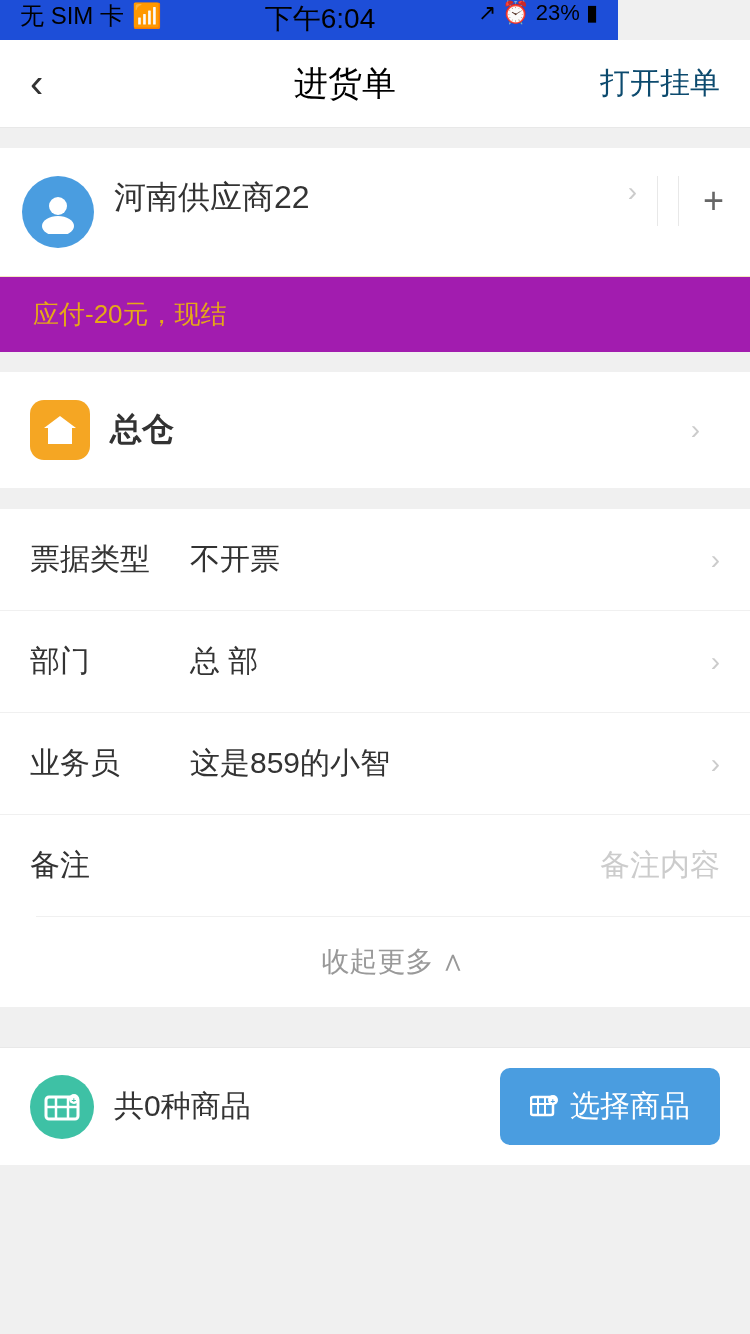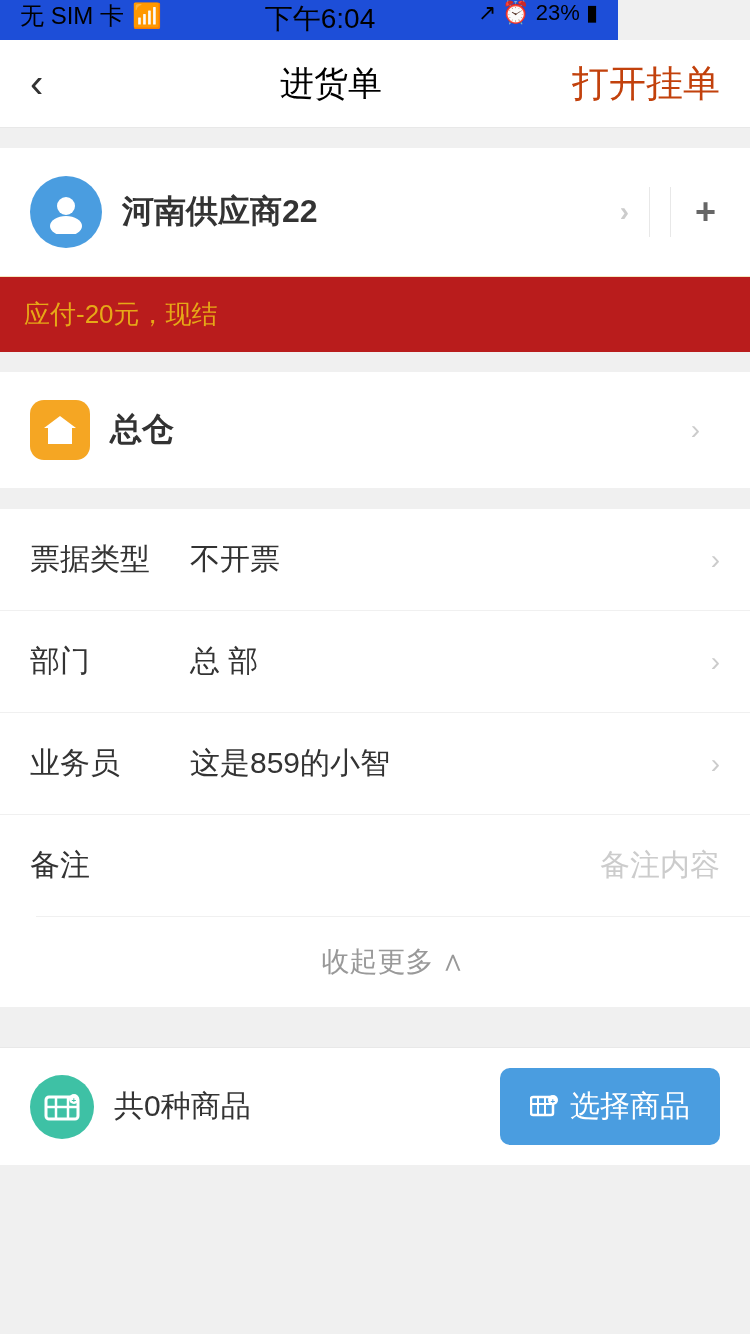--- a/index.html
+++ b/index.html
@@ -44,44 +44,43 @@
       color: #333;
       cursor: pointer;
       width: 60px;
     }
     .nav-title {
       font-size: 34px;
       font-weight: 500;
       color: #000;
     }
     .nav-action {
-      font-size: 37px;
-      color: #c2410c;
+      font-size: 30px;
+      color: #0c4a6e;
       cursor: pointer;
     }
 
     
     .section-gap {
       height: 20px;
       background: #f0f0f0;
     }
 
     
     .card {
       background: #fff;
     }
 
     
     .supplier-row {
       display: flex;
-      align-items: center;
-      padding: 28px 30px;
+      align-items: flex-start;
+      padding: 28px 22px;
       border-bottom: none;
       position: relative;
-      font-weight: bold;
     }
     .supplier-avatar {
       width: 72px;
       height: 72px;
       border-radius: 50%;
       background: #4a9de0;
       display: flex;
       align-items: center;
       justify-content: center;
       margin-right: 20px;
@@ -116,22 +115,22 @@
     }
     .vertical-divider {
       width: 1px;
       height: 50px;
       background: #e8e8e8;
       margin-right: 20px;
     }
 
     
     .notice-bar {
-      background: #b91c1c;
-      padding: 20px 24px;
+      background: #a21caf;
+      padding: 20px 33px;
       font-size: 26px;
       color: #e6a817;
       border-top: 1px solid #f5e8c0;
     }
 
     
     .form-row {
       display: flex;
       align-items: center;
       padding: 30px 30px;

